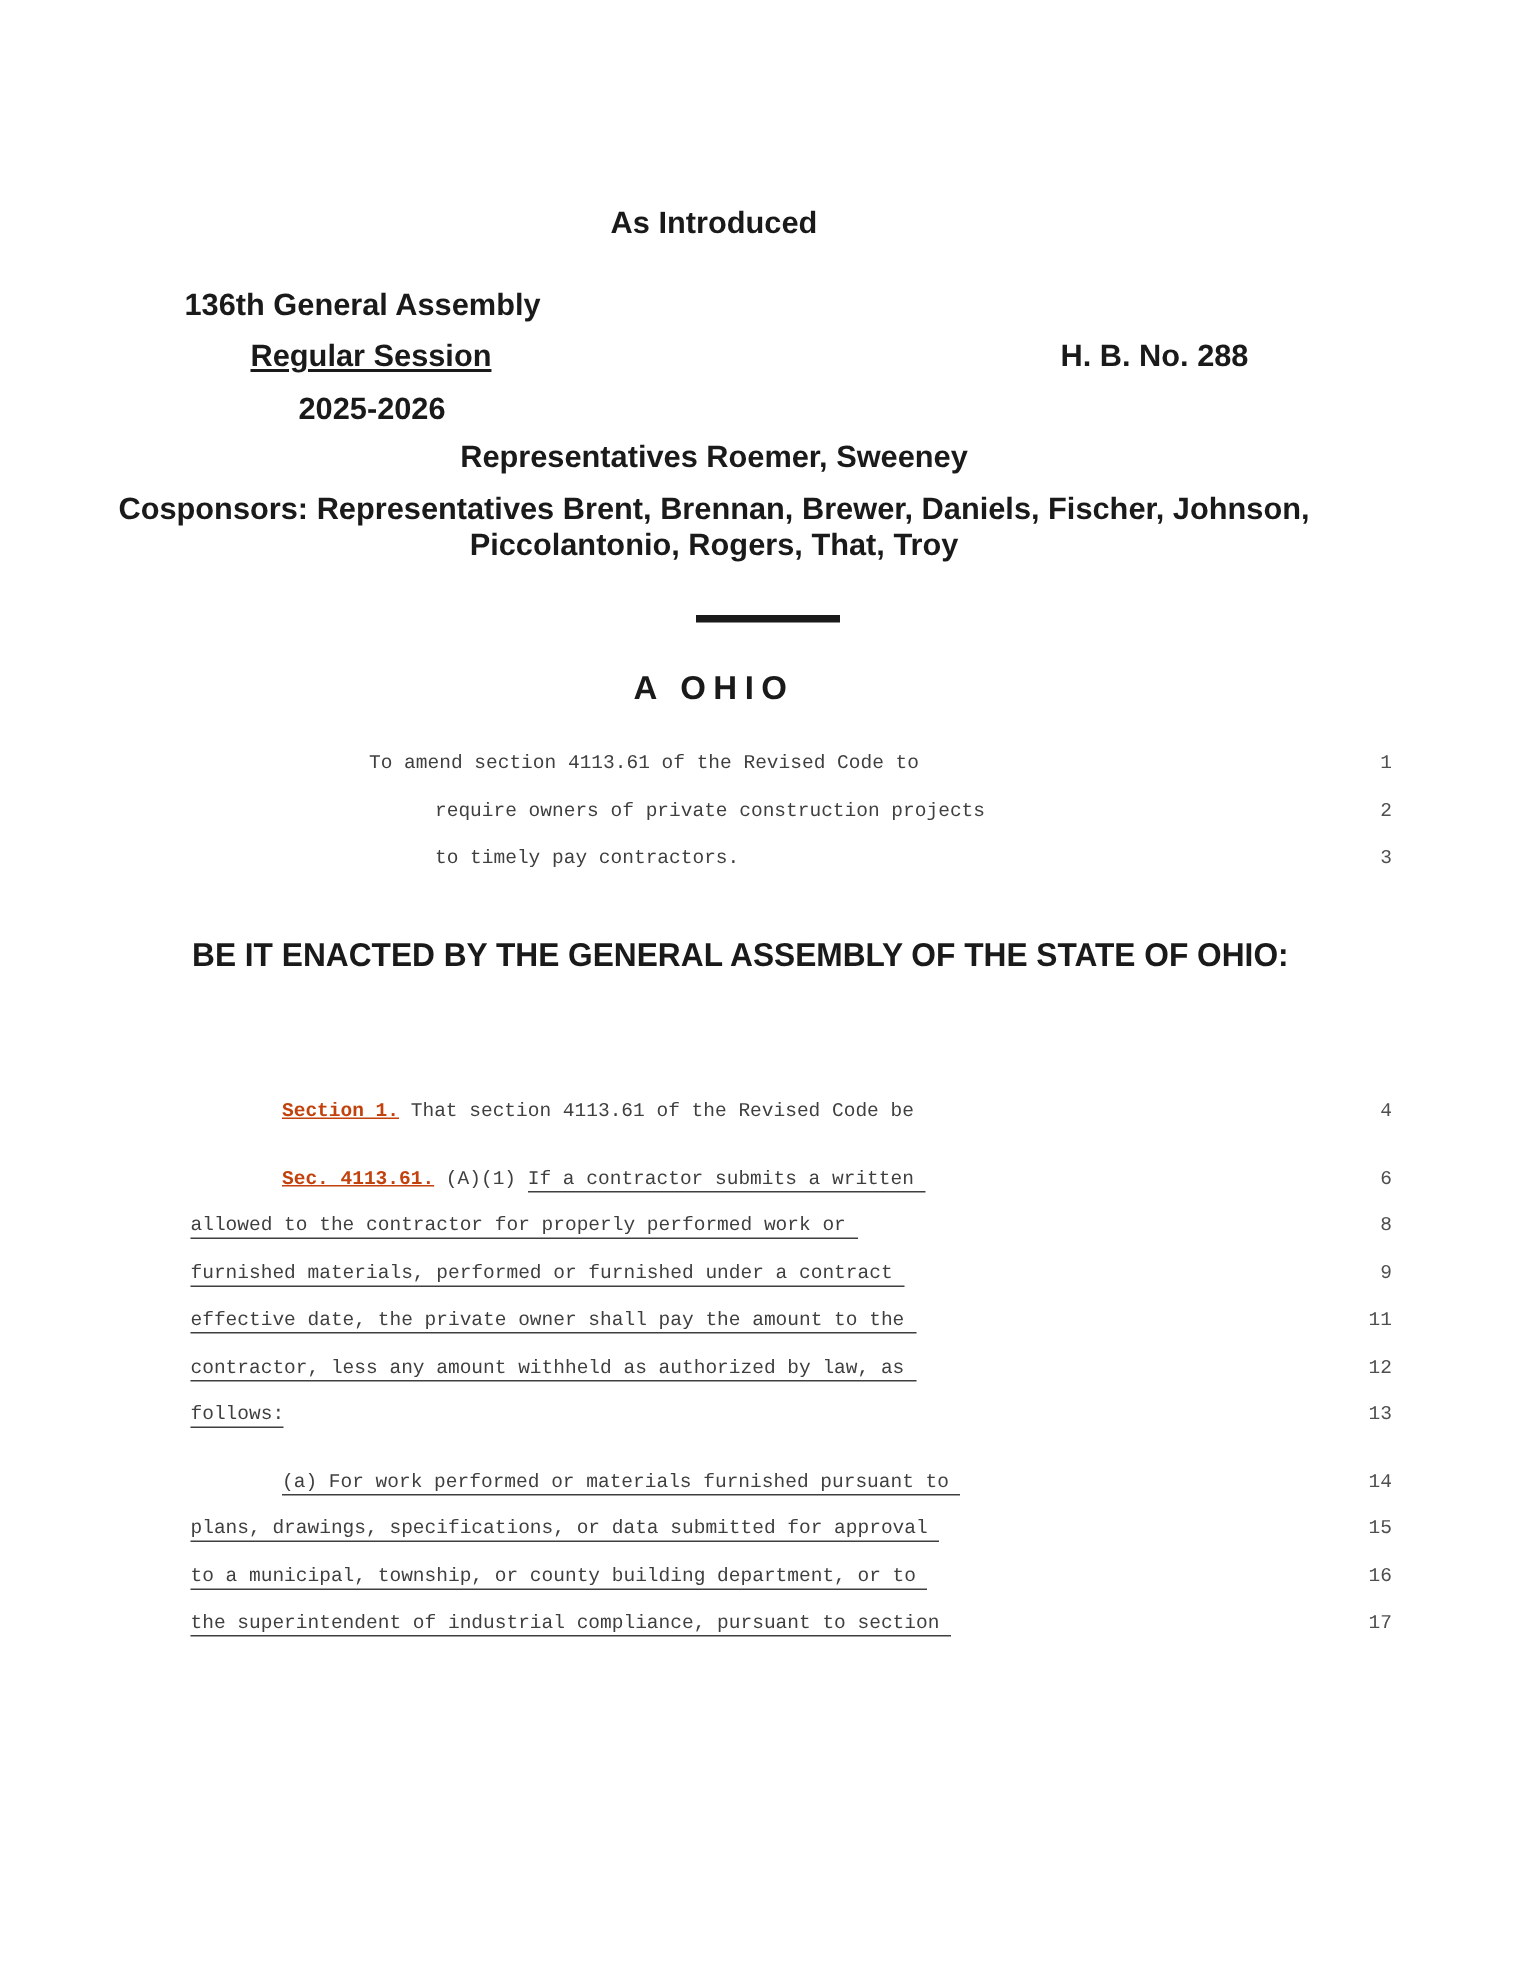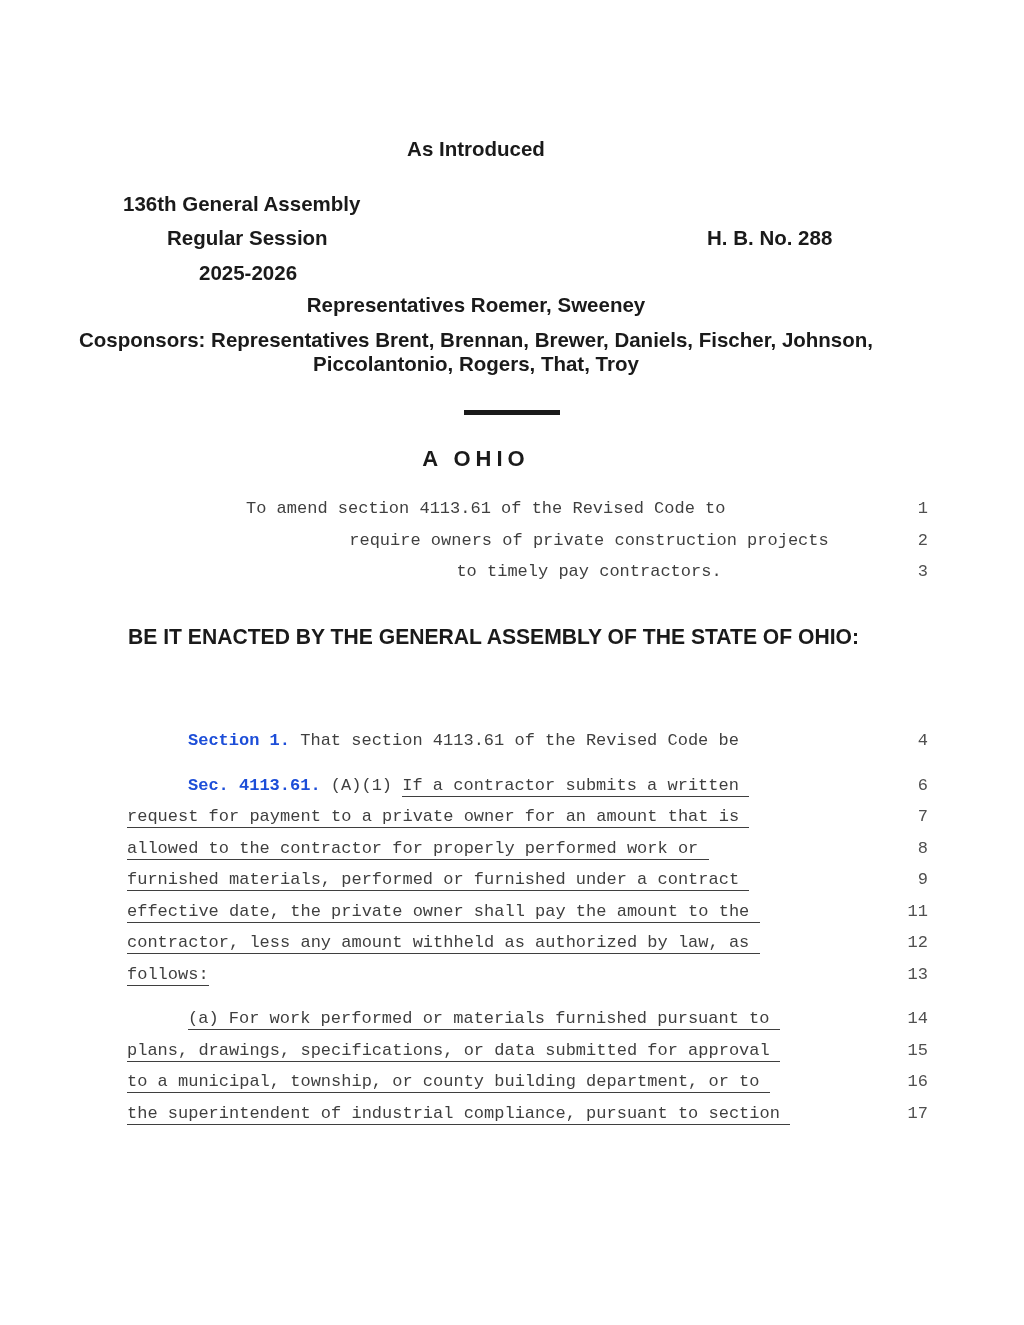--- a/index.html
+++ b/index.html
@@ -17,21 +17,21 @@
     position: absolute;
     font-weight: bold;
     font-size: 20.5px;
     line-height: 23px;
     color: var(--header-text, #1a1a1a);
     white-space: pre;
   }
   .center { left: 0; width: 100%; text-align: center; white-space: normal; }
   #status     { top: 137px; }
   #assembly   { top: 192px; left: 123px; }
-  #session    { top: 226px; left: 167px; }
+  #session    { top: 226px; left: 167px; text-decoration: underline; }
   #billno     { top: 226px; left: 707px; }
   #years      { top: 261px; left: 199px; }
   #sponsors   { top: 293px; }
   #cosponsors { top: 328px; line-height: 23.5px; }
   .rule {
     position: absolute;
     top: 410px; left: 464px;
     width: 96px; height: 5px;
     background: var(--header-text, #1a1a1a);
   }
@@ -53,31 +53,31 @@
   
   #title-block { position: absolute; top: 493px; left: 127px; width: 801px; }
   #body-block  { position: absolute; top: 725px; left: 127px; width: 801px; }
   .para { margin-top: 13px; }
   .para:first-child { margin-top: 0; }
   .line-row {
     display: flex;
     height: 31.5px;
     line-height: 31.5px;
     font-family: "Liberation Mono", "DejaVu Sans Mono", monospace;
-    font-size: 17px;
+    font-size: 13px;
     color: var(--body-text, #3f3f3f);
     white-space: pre;
   }
   .line-text { flex: 1 1 auto; min-width: 0; }
   .line-num  { flex: 0 0 40px; text-align: right; color: var(--line-number, #4f4f4f); }
   .body-indent { padding-left: 61px; }
   .title-first { padding-left: 119px; }
-  .title-cont  { padding-left: 163px; text-align: center; }
+  .title-cont  { padding-left: 163px; }
   .seg-plain { }
-  .seg-bold  { font-weight: bold; color: #1d4ed8; }
+  .seg-bold  { font-weight: bold; color: #c2410c; text-decoration: underline; }
   .seg-underline {
     border-bottom: 1.6px solid var(--body-text, #3f3f3f);
     padding-bottom: 1px;
   }
 </style>
 </head>
 <body>
 
 <div class="page">
 
@@ -125,24 +125,20 @@
     <div class="line-num">4</div>
   </div>
 
 </div>
       <div class="para">
   <div class="line-row">
     <div class="line-text body-indent"><span class="seg-bold">Sec. 4113.61.</span><span class="seg-plain"> (A)(1) </span><span class="seg-underline">If a contractor submits a written </span></div>
     <div class="line-num">6</div>
   </div>
 
-  <div class="line-row">
-    <div class="line-text"><span class="seg-underline">request for payment to a private owner for an amount that is </span></div>
-    <div class="line-num">7</div>
-  </div>
 
   <div class="line-row">
     <div class="line-text"><span class="seg-underline">allowed to the contractor for properly performed work or </span></div>
     <div class="line-num">8</div>
   </div>
 
   <div class="line-row">
     <div class="line-text"><span class="seg-underline">furnished materials, performed or furnished under a contract </span></div>
     <div class="line-num">9</div>
   </div>

